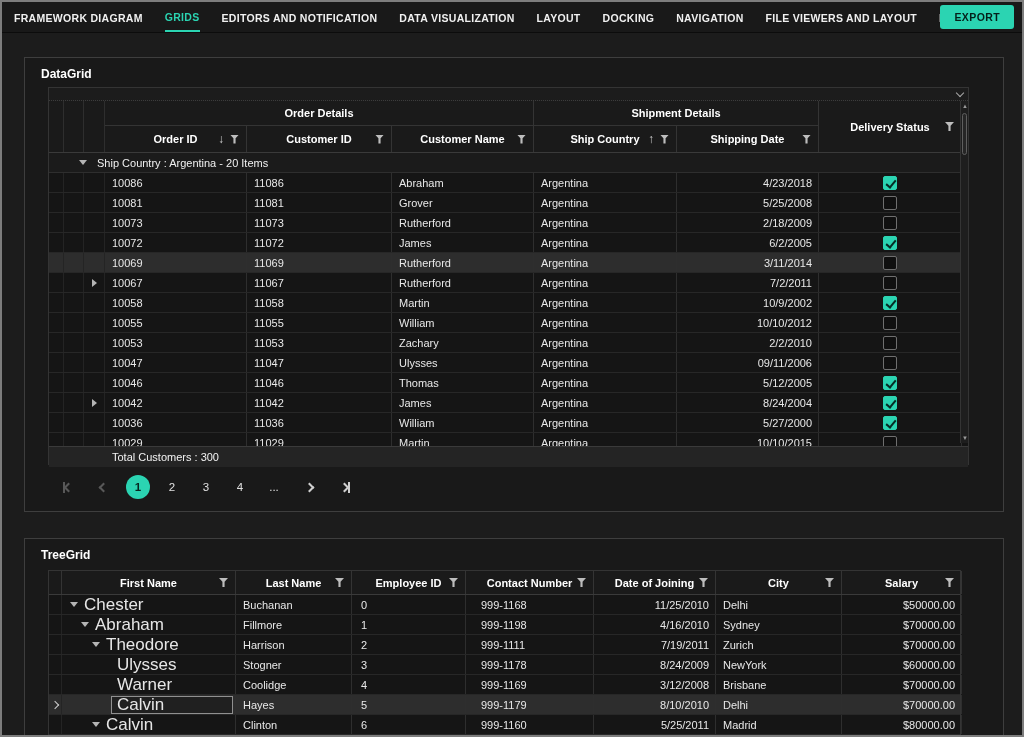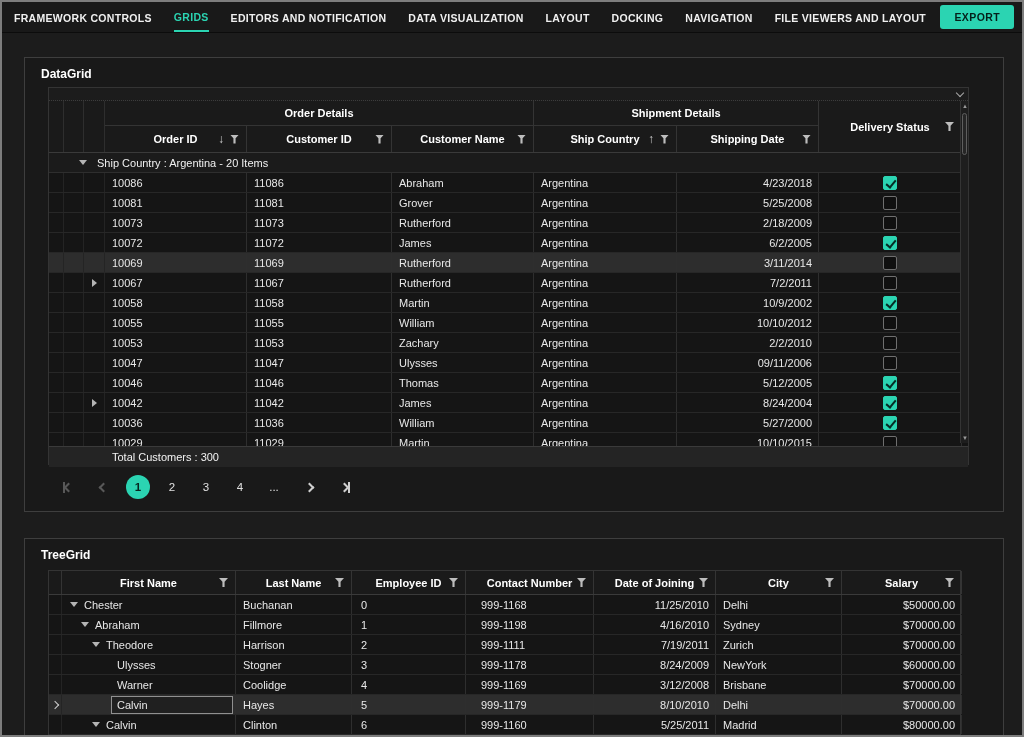--- a/index.html
+++ b/index.html
@@ -92,33 +92,33 @@
   .pg-num.current { background:#2bd4b2; color:#06261f; font-weight:bold; }
   
   .tg { top:31px; width:913px; height:166px; }
   .tg-hdr { display:grid; grid-template-columns:13px 174px 116px 114px 128px 122px 126px 120px;
             height:24px; background:#1a1a1a; border-bottom:1px solid #3a3a3a; }
   .tg-row { display:grid; grid-template-columns:13px 174px 116px 114px 128px 122px 126px 120px;
             height:20px; border-bottom:1px solid #272727; background:#151515; }
   .tg-row.selected { background:#2d2d2d; }
   .tg-row .gut { border-right:1px solid #242424; display:flex; align-items:center; justify-content:center; }
   .tree-cell { display:flex; align-items:center; gap:6px; border-right:1px solid #2e2e2e;
-               font-size:11px; overflow:hidden; white-space:nowrap; }
+               font-size:17px; overflow:hidden; white-space:nowrap; }
   .caret-spacer { width:8px; flex:0 0 8px; }
   .edit-box { border:1px solid #909090; background:#202020; padding:1px 5px; height:18px;
               display:flex; align-items:center; flex:1; margin-right:2px; }
   .row-indicator { width:6px; height:6px; border-right:1.5px solid #cfcfcf; border-top:1.5px solid #cfcfcf;
                    transform:rotate(45deg); }
 </style>
 </head>
 <body>
 
 <div class="navbar">
   <div class="nav-items">
-    <span class="nav-item">FRAMEWORK CONTROLS</span>
+    <span class="nav-item">FRAMEWORK DIAGRAM</span>
     <span class="nav-item active">GRIDS</span>
     <span class="nav-item">EDITORS AND NOTIFICATION</span>
     <span class="nav-item">DATA VISUALIZATION</span>
     <span class="nav-item">LAYOUT</span>
     <span class="nav-item">DOCKING</span>
     <span class="nav-item">NAVIGATION</span>
     <span class="nav-item">FILE VIEWERS AND LAYOUT</span>
     <span class="nav-item">DIAGRAM</span>
   </div>
   <button class="export-btn">EXPORT</button>

